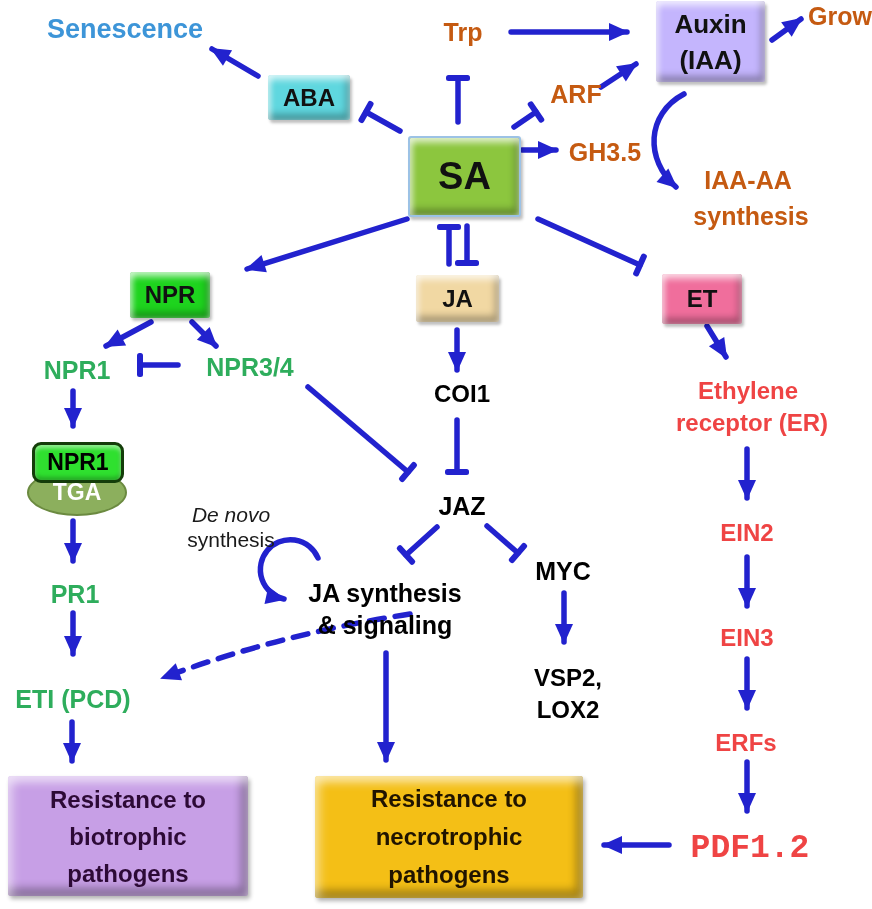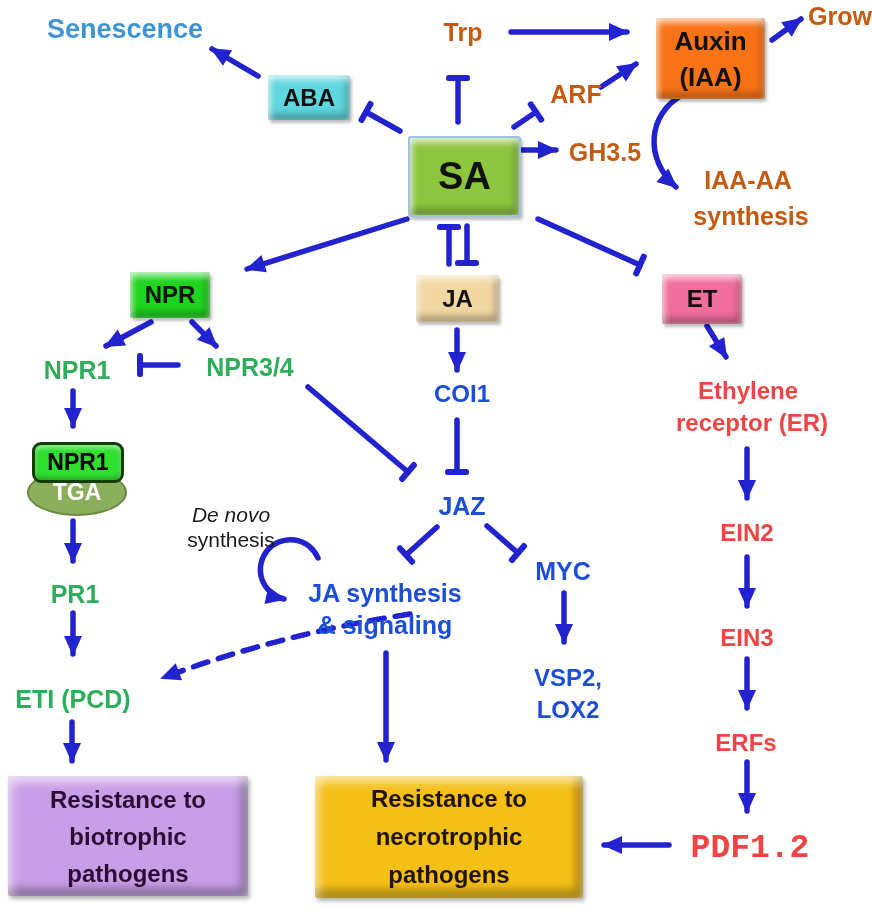--- a/index.html
+++ b/index.html
@@ -10,21 +10,21 @@
     padding-left:12px;
   }
   svg.connectors{position:absolute;left:0;top:0;z-index:1;}
   .lbl{
     position:absolute;font-weight:bold;white-space:nowrap;z-index:2;
     transform:translateX(-50%);line-height:1.05;
   }
   .c-skyblue{color:#3D95D8;}
   .c-orange{color:#C55A11;}
   .c-green{color:#2EAD5C;}
-  .c-gold{color:#1d4ed8;}
+  .c-gold{color:#000000;}
   .c-red{color:#ef4444;}
   .c-black{color:#1a1a1a;font-weight:400;}
   .it{font-style:italic;}
   .box{
     position:absolute;display:flex;align-items:center;justify-content:center;
     flex-direction:column;font-weight:bold;color:#111;z-index:2;
     border-radius:3px;text-align:center;
     box-shadow:
       inset 0 5px 6px rgba(255,255,255,.65),
       inset 4px 0 5px rgba(255,255,255,.35),
@@ -33,21 +33,21 @@
   }
   .box.big{
     box-shadow:
       inset 0 7px 8px rgba(255,255,255,.55),
       inset 7px 0 8px rgba(255,255,255,.28),
       inset -7px -8px 9px rgba(0,0,0,.33),
       2px 3px 4px rgba(0,0,0,.3);
   }
   #box-aba{left:268px;top:75px;width:82px;height:45px;font-size:24px;background:#5FD7DF;}
   #box-sa{left:408px;top:136px;width:109px;height:77px;font-size:38px;background:#8CC63E;border:2px solid #9CC2E5;}
-  #box-auxin{left:656px;top:18px;width:109px;height:81px;font-size:26px;background:#f97316;line-height:36px;}
+  #box-auxin{left:656px;top:1px;width:109px;height:81px;font-size:26px;background:#c4b5fd;line-height:36px;}
   #box-npr{left:130px;top:272px;width:80px;height:46px;font-size:24px;background:#1ED41E;}
   #box-ja{left:416px;top:275px;width:83px;height:47px;font-size:24px;background:#F1D8A3;}
   #box-et{left:662px;top:274px;width:80px;height:50px;font-size:24px;background:#F06E9C;}
   #box-bio{left:8px;top:776px;width:240px;height:120px;font-size:24px;line-height:37px;background:#C79FE6;color:#2D0A36;}
   #box-nec{left:315px;top:776px;width:268px;height:122px;font-size:24px;line-height:38px;background:#F4BF16;color:#201400;}
   #tga-ellipse{
     position:absolute;left:27px;top:469px;width:96px;height:43px;z-index:2;
     background:#8CAF5D;border:2px solid #6B8A40;border-radius:50%;
     display:flex;align-items:center;justify-content:center;
     color:#fff;font-weight:bold;font-size:23px;

